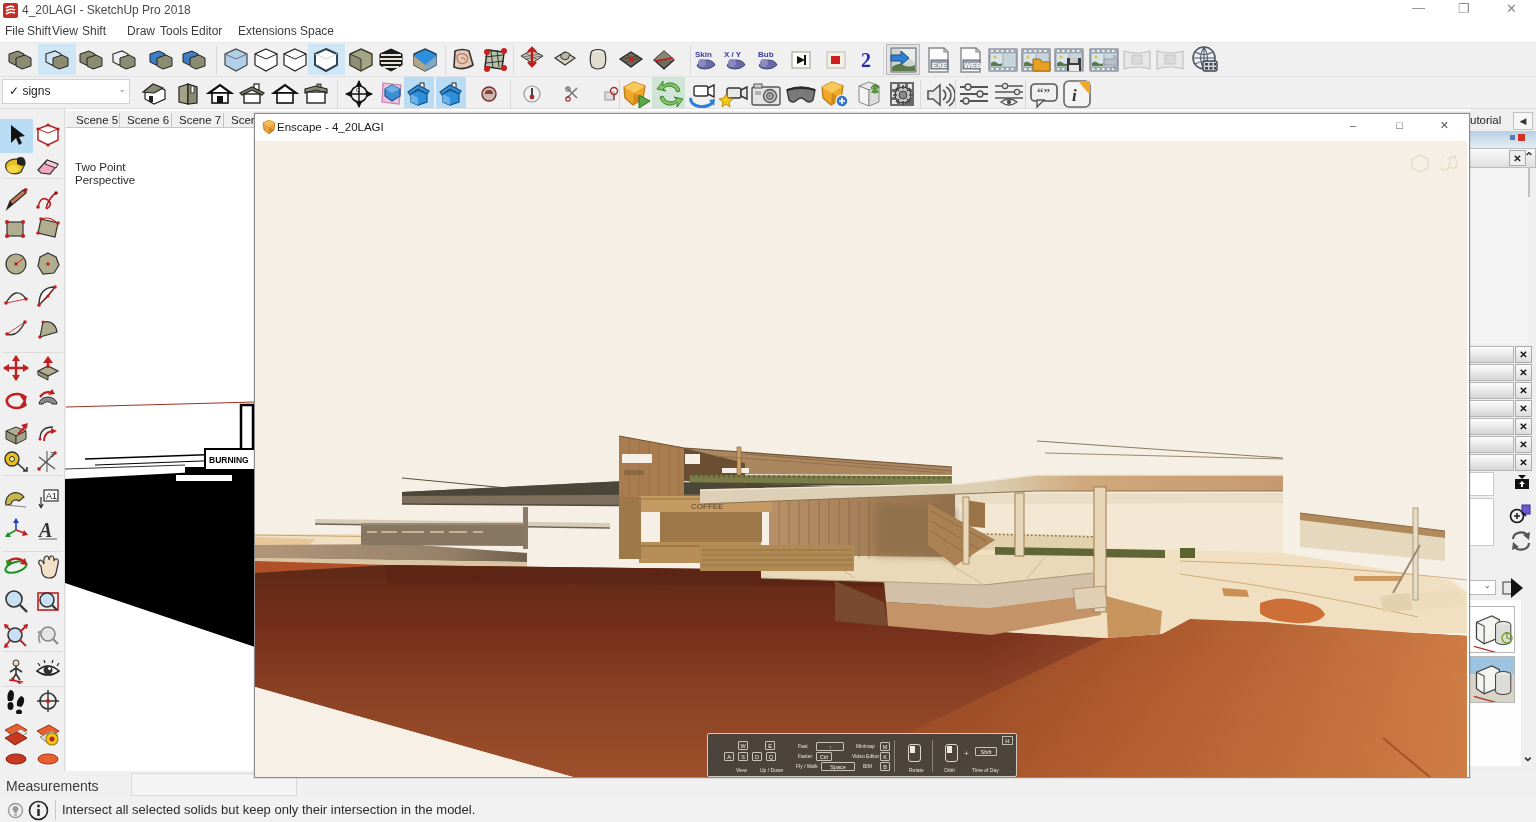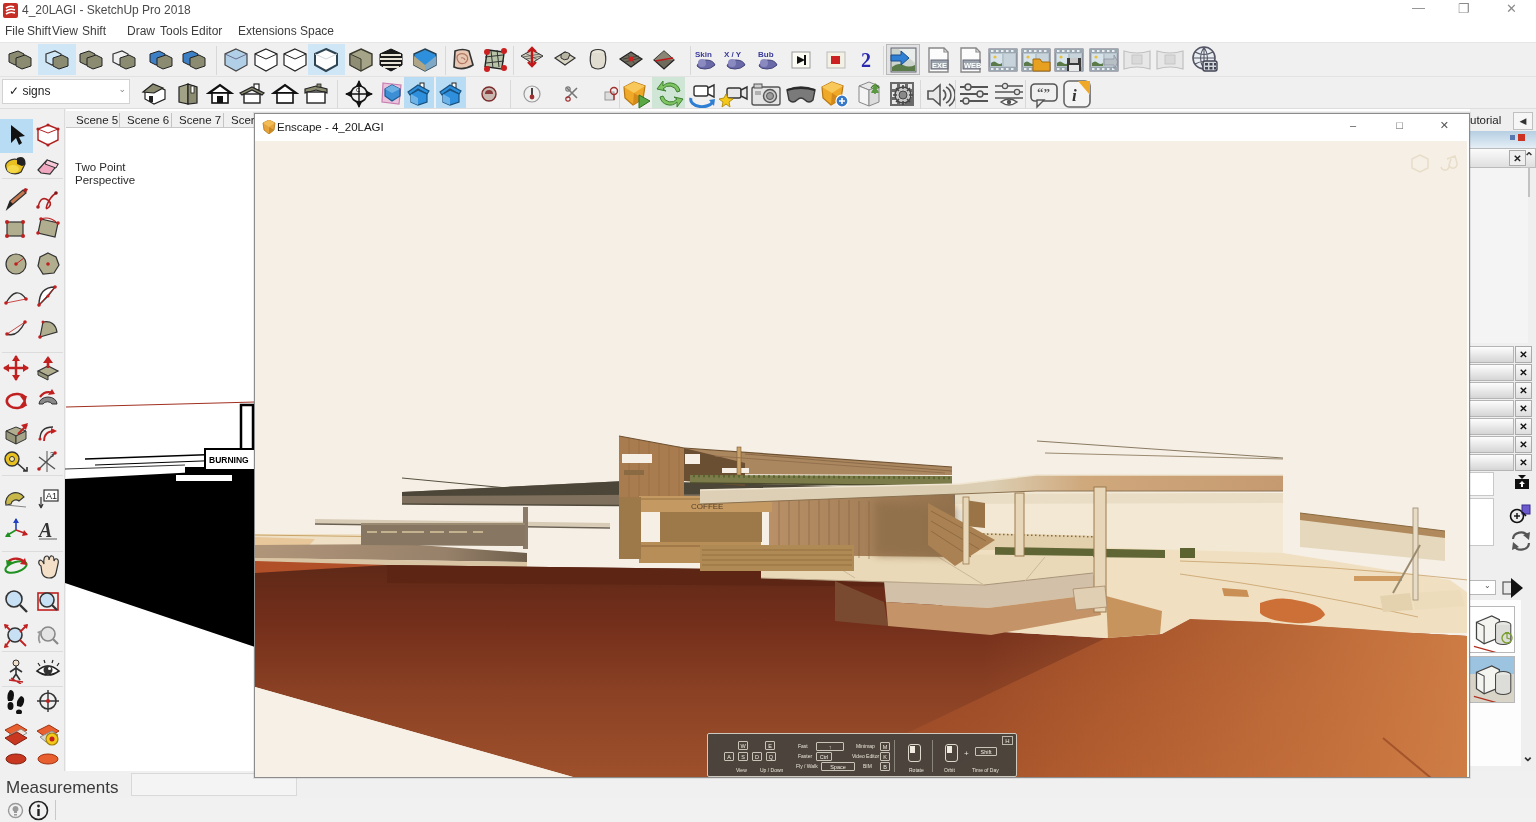--- a/index.html
+++ b/index.html
@@ -25,21 +25,21 @@
   #palette { left:0; top:109px; width:65px; height:662px; background:#f0f0f0; border-right:1px solid #dcdcdc; }
 
   
   #viewport { left:66px; top:109px; width:1470px; height:662px; background:#ffffff; }
   #tabbar { left:66px; top:111px; width:1404px; height:17px; background:#f0f0f0; border-bottom:1px solid #c8c8c8; font-size:11.5px; color:#1f1f1f; }
   #tabbar span { position:absolute; top:3px; }
   #twopoint { left:75px; top:129px; font-size:11.5px; color:#2a2a2a; line-height:13px;margin-top:32px; }
 
   
   #measure { left:0; top:771px; width:1536px; height:27px; background:#f0f0f0; }
-  #measure .lbl { position:absolute; left:6px; top:7px; font-size:17px; color:#3a3a3a; }
+  #measure .lbl { position:absolute; left:6px; top:7px; font-size:14px; color:#3a3a3a; }
   #measure .box { position:absolute; left:131px; top:2px; width:166px; height:23px; background:#f4f4f4; border:1px solid #d9d9d9; }
   #statusbar { left:0; top:798px; width:1536px; height:24px; background:#f1f1f1; }
 
   
   #rpanel { left:1470px; top:109px; width:66px; height:662px; background:#efefef; }
 
   
   #enscape { left:254px; top:113px; width:1216px; height:665px; background:#ffffff; border:1px solid #8c8c8c; box-shadow:0 0 0 1px rgba(0,0,0,0.08); }
   #entitle { position:absolute; left:0; top:0; width:100%; height:27px; background:#ffffff; }
   #entext { position:absolute; left:22px; top:7px; font-size:11.5px; color:#1a1a1a; }
@@ -763,20 +763,21 @@
       <circle cx="8.5" cy="8.5" r="7" fill="none" stroke="#999" stroke-width="1.4"></circle>
       <path d="M8.5,4 a3,3 0 0 1 1.5,5.6 l0,1.4 -3,0 0,-1.4 a3,3 0 0 1 1.5,-5.6 z" fill="#999"></path>
       <rect x="7" y="12" width="3" height="1.5" fill="#999"></rect>
     </svg>
     <svg class="abs" style="left:28px;top:800px" width="21" height="21" viewBox="0 0 21 21">
       <circle cx="10.5" cy="10.5" r="9" fill="none" stroke="#222" stroke-width="1.6"></circle>
       <circle cx="10.5" cy="6" r="1.4" fill="#222"></circle>
       <rect x="9.3" y="9" width="2.4" height="7" fill="#222"></rect>
     </svg>
     <div class="abs" style="left:55px;top:800px;width:1px;height:20px;background:#c8c8c8"></div>
+    <span class="abs" style="left:62px;top:802px;font-size:13px;color:#2b2b2b">Intersect all selected solids but keep only their intersection in the model.</span>
 
   <div id="rpanel" class="abs"></div>
     <div id="rpicons">
       <span class="abs" style="left:1470px;top:114px;font-size:11.5px;color:#222">utorial</span>
       <div class="abs" style="left:1513px;top:112px;width:20px;height:18px;background:#f6f6f6;border:1px solid #c0c0c0;text-align:center;font-size:9px;color:#333;line-height:16px">◀</div>
       <div class="abs" style="left:1462px;top:131px;width:74px;height:17px;background:linear-gradient(180deg,#b6cfe2,#e4eef6)"></div>
       <div class="abs" style="left:1518px;top:134px;width:7px;height:7px;background:#cc3322"></div>
       <div class="abs" style="left:1510px;top:135px;width:5px;height:5px;background:#5a78b0"></div>
       <div class="abs" style="left:1462px;top:148px;width:74px;height:20px;background:linear-gradient(180deg,#fbfbfb,#dfdfdf);border:1px solid #bbb"></div>
       <div class="abs" style="left:1509px;top:150px;width:17px;height:16px;background:#efefef;border:1px solid #aaa;text-align:center;font-size:10px;line-height:15px;color:#222;font-weight:bold">✕</div>

